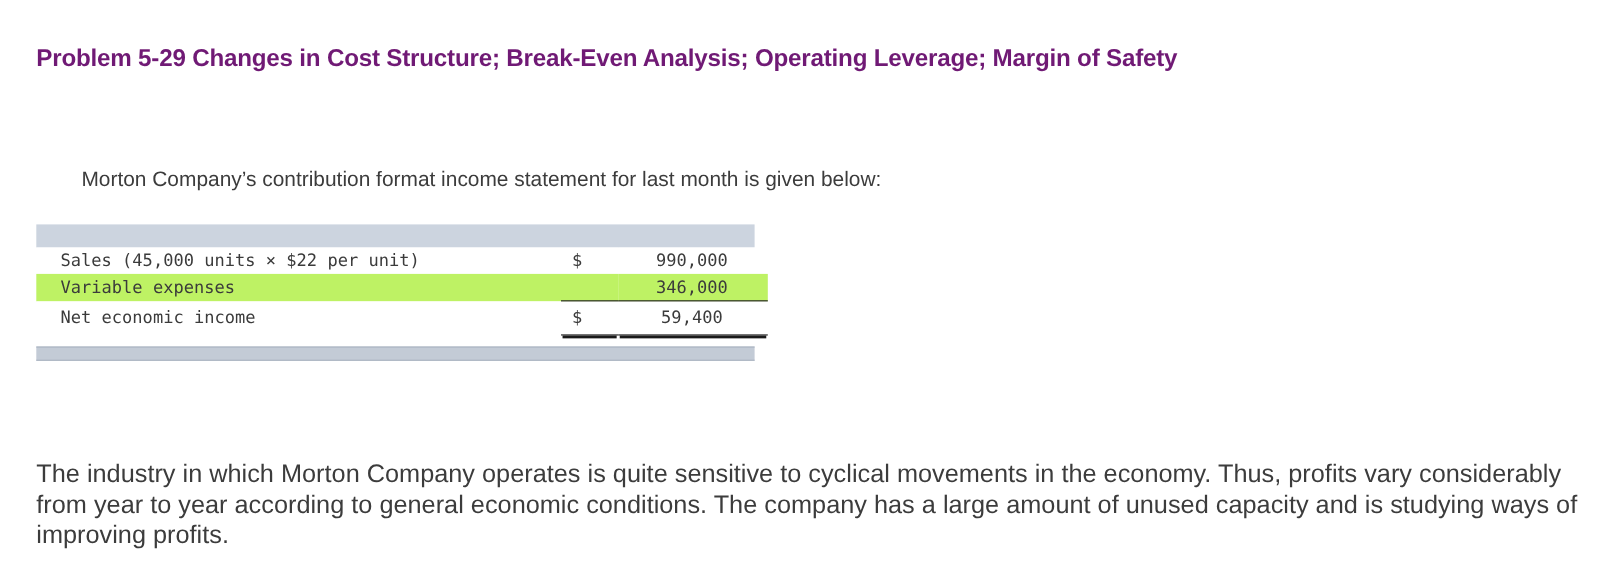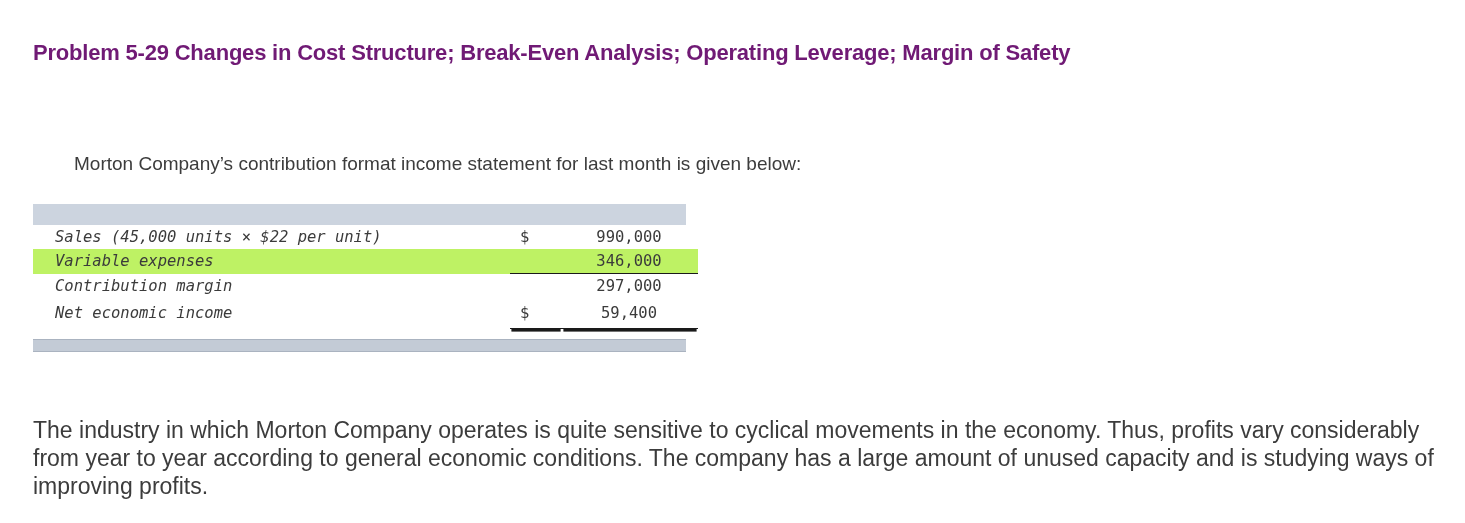--- a/index.html
+++ b/index.html
@@ -72,21 +72,21 @@
     color: #3b3b3b;
   }
 
   table.statement td {
     padding: 0;
     height: 24px;
     vertical-align: middle;
     white-space: nowrap;
   }
 
-  .col-label   { width: 455px; padding-left: 22px !important; font-style: italic; }
+  .col-label   { width: 455px; padding-left: 22px !important; }
   .col-symbol  { width: 42px; text-align: left; padding-left: 10px !important; }
   .col-amount  { width: 134px; text-align: center; padding-right: 2px !important; }
 
   tr.stripe-alt td { background: #bef264; }
   tr.stripe-white td { background: #ffffff; }
 
   
   td.rule-single {
     border-bottom: 1.6px solid #1a1a1a;
   }
@@ -147,25 +147,20 @@
         <tr class="stripe-white">
           <td class="col-label">Sales (45,000 units × $22 per unit)</td>
           <td class="col-symbol">$</td>
           <td class="col-amount">990,000</td>
         </tr>
         <tr class="stripe-alt">
           <td class="col-label">Variable expenses</td>
           <td class="col-symbol rule-single-sym"></td>
           <td class="col-amount rule-single">346,000</td>
         </tr>
-        <tr class="stripe-white">
-          <td class="col-label">Contribution margin</td>
-          <td class="col-symbol"></td>
-          <td class="col-amount">297,000</td>
-        </tr>
         <tr class="stripe-white row-final">
           <td class="col-label">Net economic income</td>
           <td class="col-symbol rule-double-sym">$</td>
           <td class="col-amount rule-double">59,400</td>
         </tr>
       </tbody>
     </table>
 
     <div class="statement-footer-bar"></div>
   </div>

